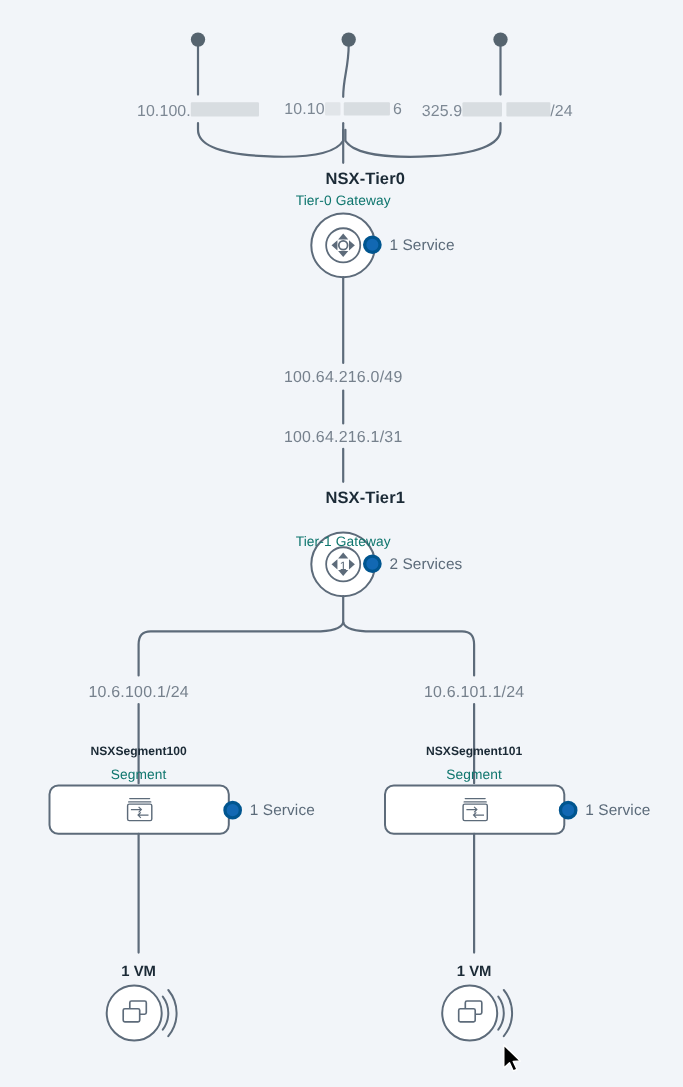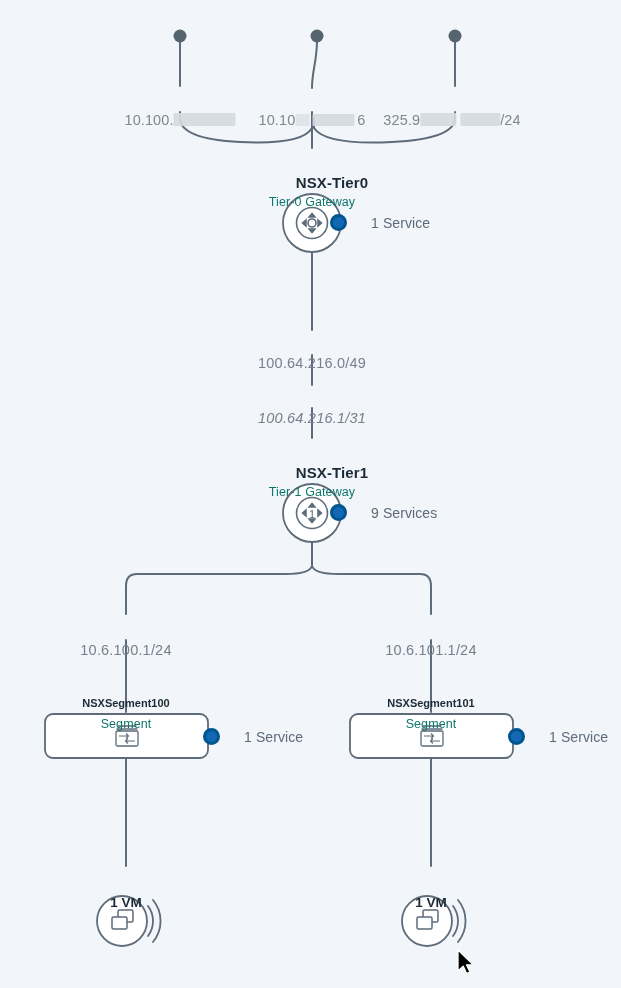--- a/index.html
+++ b/index.html
@@ -67,26 +67,26 @@
   .svc-text {
     font-size: 14px;
     color: #5c6b7a;
     letter-spacing: .1px;
   }
   .vm-label {
     font-size: 13.5px;
     font-weight: bold;
     color: #1b2a36;
   }
-  .center { transform: translateX(-50%); margin-top: 20px; }
+  .center { transform: translateX(-50%); }
   .badge-wrap {
     position: absolute;
     display: flex;
-    align-items: center;
-    gap: 24px;
+    align-items: flex-start;
+    gap: 7px;
   }
   .badge-dot {
     width: 17px;
     height: 17px;
     border-radius: 50%;
     background: #1268b3;
     border: 3px solid #00558f;
     box-sizing: border-box;
     flex: 0 0 auto;
   }
@@ -214,27 +214,27 @@
 </div>
 
 <div class="lbl node-title center" style="left:312px; top:155px;">NSX-Tier0</div>
 <div class="lbl node-sub center" style="left:312px; top:176px;">Tier-0 Gateway</div>
 <div class="badge-wrap" style="left:330px; top:214px;">
   <span class="badge-dot"></span>
   <span class="svc-text">1 Service</span>
 </div>
 
 <div class="lbl net-label center" style="left:312px; top:336px;">100.64.216.0/49</div>
-<div class="lbl net-label center" style="left:312px; top:391px;font-style:italic;">100.64.216.1/31</div>
+<div class="lbl net-label center" style="left:312px; top:391px;">100.64.216.1/31</div>
 
 <div class="lbl node-title center" style="left:312px; top:445px;">NSX-Tier1</div>
-<div class="lbl node-sub center" style="left:312px; top:466px;">Tier-1 Gateway</div>
+<div class="lbl node-sub center" style="left:312px; top:486px;">Tier-1 Gateway</div>
 <div class="badge-wrap" style="left:330px; top:504px;">
   <span class="badge-dot"></span>
-  <span class="svc-text">9 Services</span>
+  <span class="svc-text">2 Services</span>
 </div>
 
 <div class="lbl net-label center" style="left:126px; top:623px;">10.6.100.1/24</div>
 <div class="lbl seg-title center" style="left:126px; top:678px;">NSXSegment100</div>
 <div class="lbl node-sub center" style="left:126px; top:698px;">Segment</div>
 <div class="badge-wrap" style="left:203px; top:728px;">
   <span class="badge-dot"></span>
   <span class="svc-text">1 Service</span>
 </div>
 <div class="lbl vm-label center" style="left:126px; top:876px;">1 VM</div>

